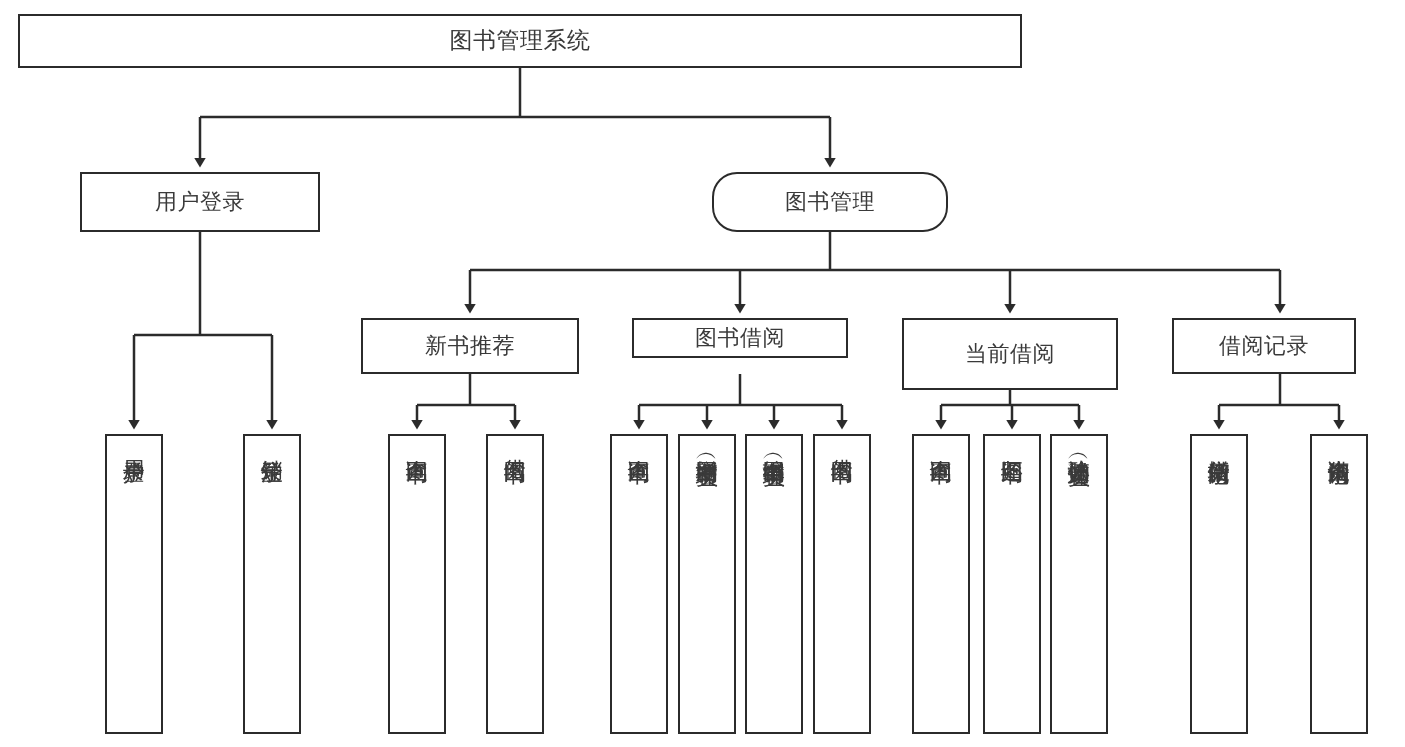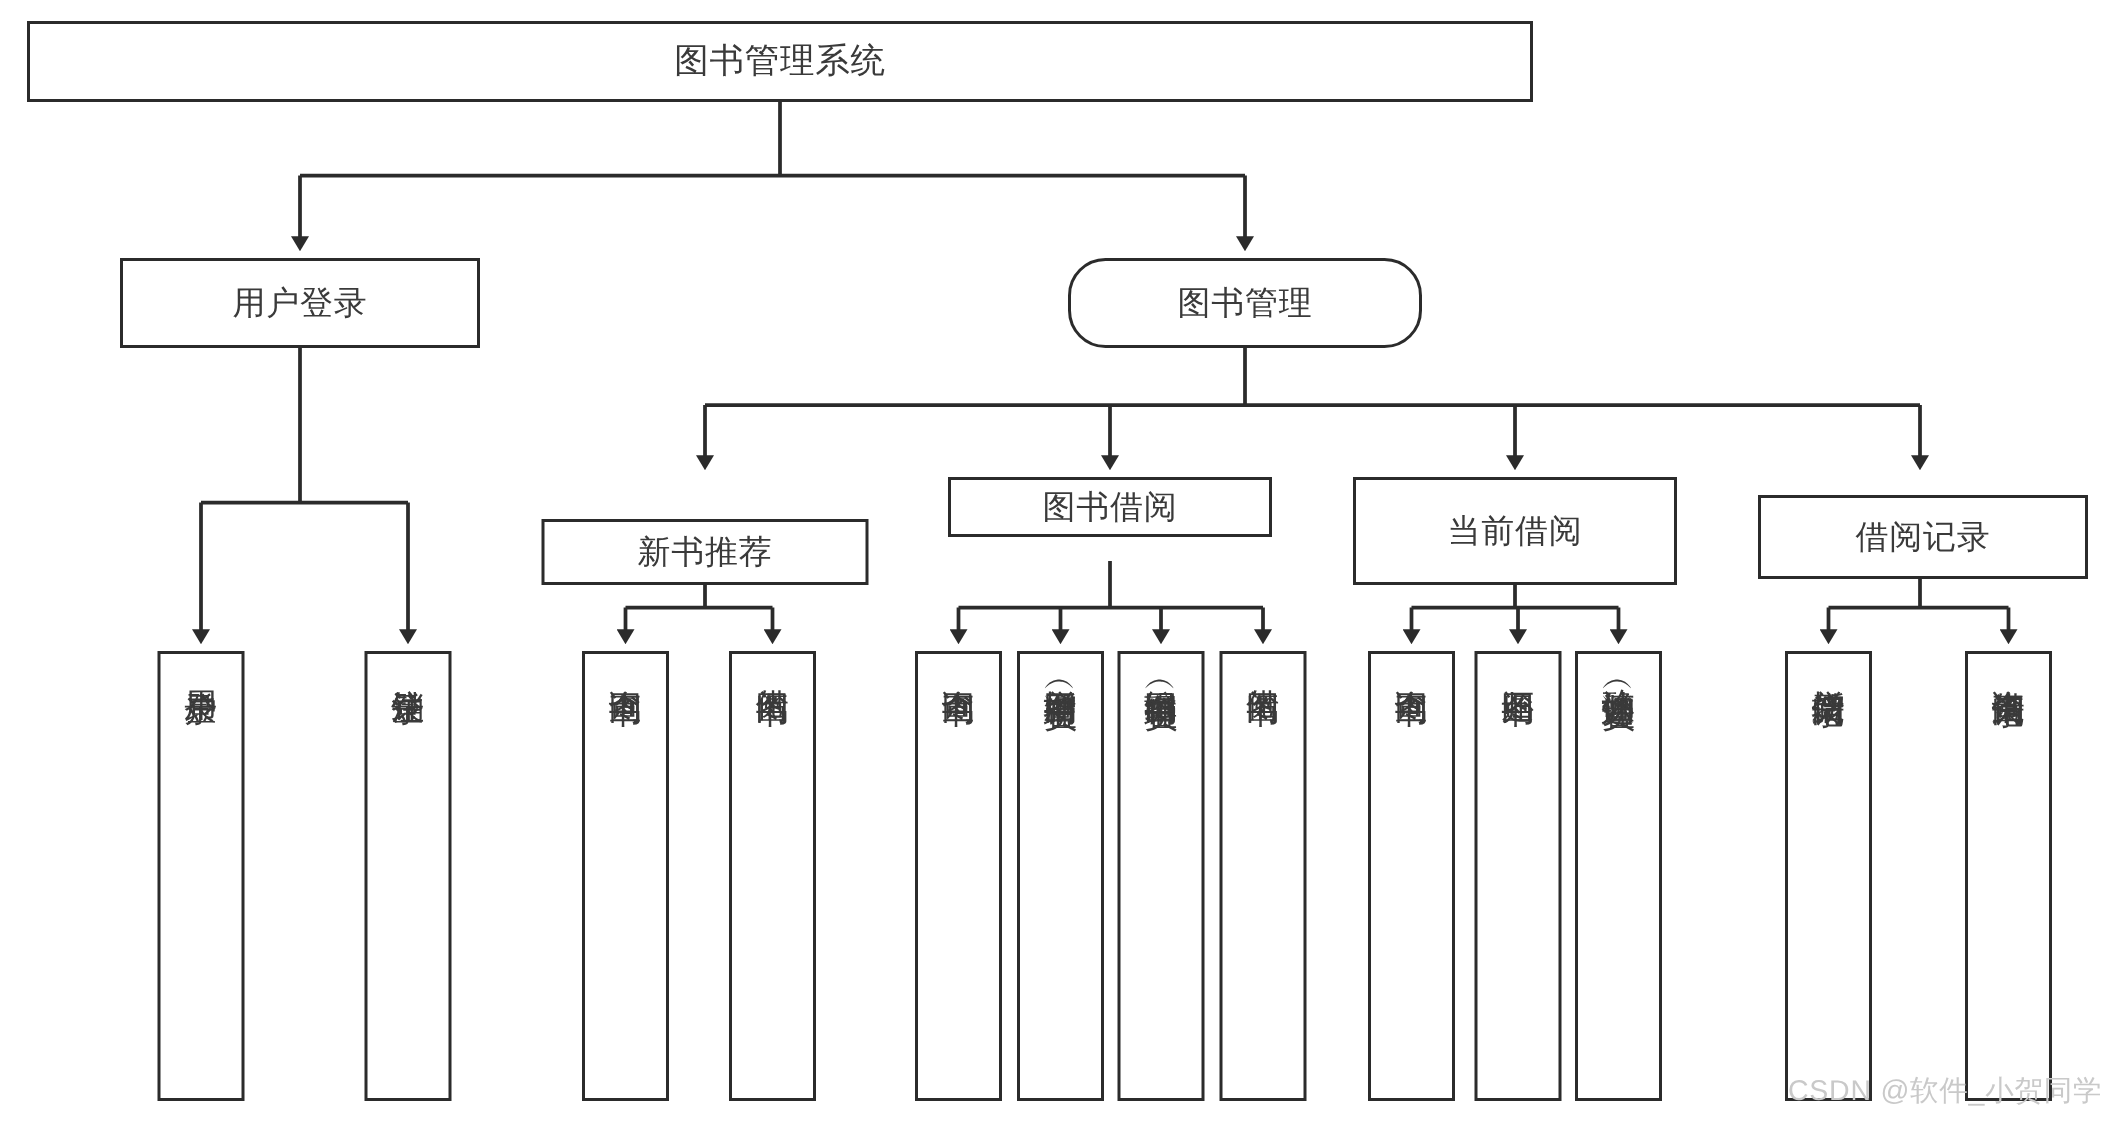--- a/index.html
+++ b/index.html
@@ -117,30 +117,30 @@
   <div id="node-layer">
       <div class="node horiz root" style="left: 18px; top: 14px; width: 1004px; height: 54px;">
         <span>图书管理系统</span>
       </div>
       <div class="node horiz" style="left: 80px; top: 172px; width: 240px; height: 60px;">
         <span>用户登录</span>
       </div>
       <div class="node horiz" style="left: 712px; top: 172px; width: 236px; height: 60px; border-radius: 25px;">
         <span>图书管理</span>
       </div>
-      <div class="node horiz" style="left: 361px; top: 318px; width: 218px; height: 44px; margin-top: 28px;">
+      <div class="node horiz" style="left: 361px; top: 318px; width: 218px; height: 56px;">
         <span>新书推荐</span>
       </div>
       <div class="node horiz" style="left: 632px; top: 318px; width: 216px; height: 40px;">
         <span>图书借阅</span>
       </div>
       <div class="node horiz" style="left: 902px; top: 318px; width: 216px; height: 72px;">
         <span>当前借阅</span>
       </div>
-      <div class="node horiz" style="left: 1172px; top: 330px; width: 220px; height: 56px;">
+      <div class="node horiz" style="left: 1172px; top: 318px; width: 184px; height: 56px;">
         <span>借阅记录</span>
       </div>
       <div class="node leaf" style="left: 105px; top: 434px; width: 58px; height: 300px;">
         <span class="vlabel">用户登录</span>
       </div>
       <div class="node leaf" style="left: 243px; top: 434px; width: 58px; height: 300px;">
         <span class="vlabel">注销登录</span>
       </div>
       <div class="node leaf" style="left: 388px; top: 434px; width: 58px; height: 300px;">
         <span class="vlabel">查询图书</span>
@@ -170,14 +170,13 @@
         <span class="vlabel">确认归还（管理员）</span>
       </div>
       <div class="node leaf" style="left: 1190px; top: 434px; width: 58px; height: 300px;">
         <span class="vlabel">新增借阅记录</span>
       </div>
       <div class="node leaf" style="left: 1310px; top: 434px; width: 58px; height: 300px;">
         <span class="vlabel">查询借阅记录</span>
       </div>
     </div>
 
-  <div class="watermark" style="left:1192px; top:714px;">CSDN @软件_小贺同学</div>
 </div>
 
 </body></html>

